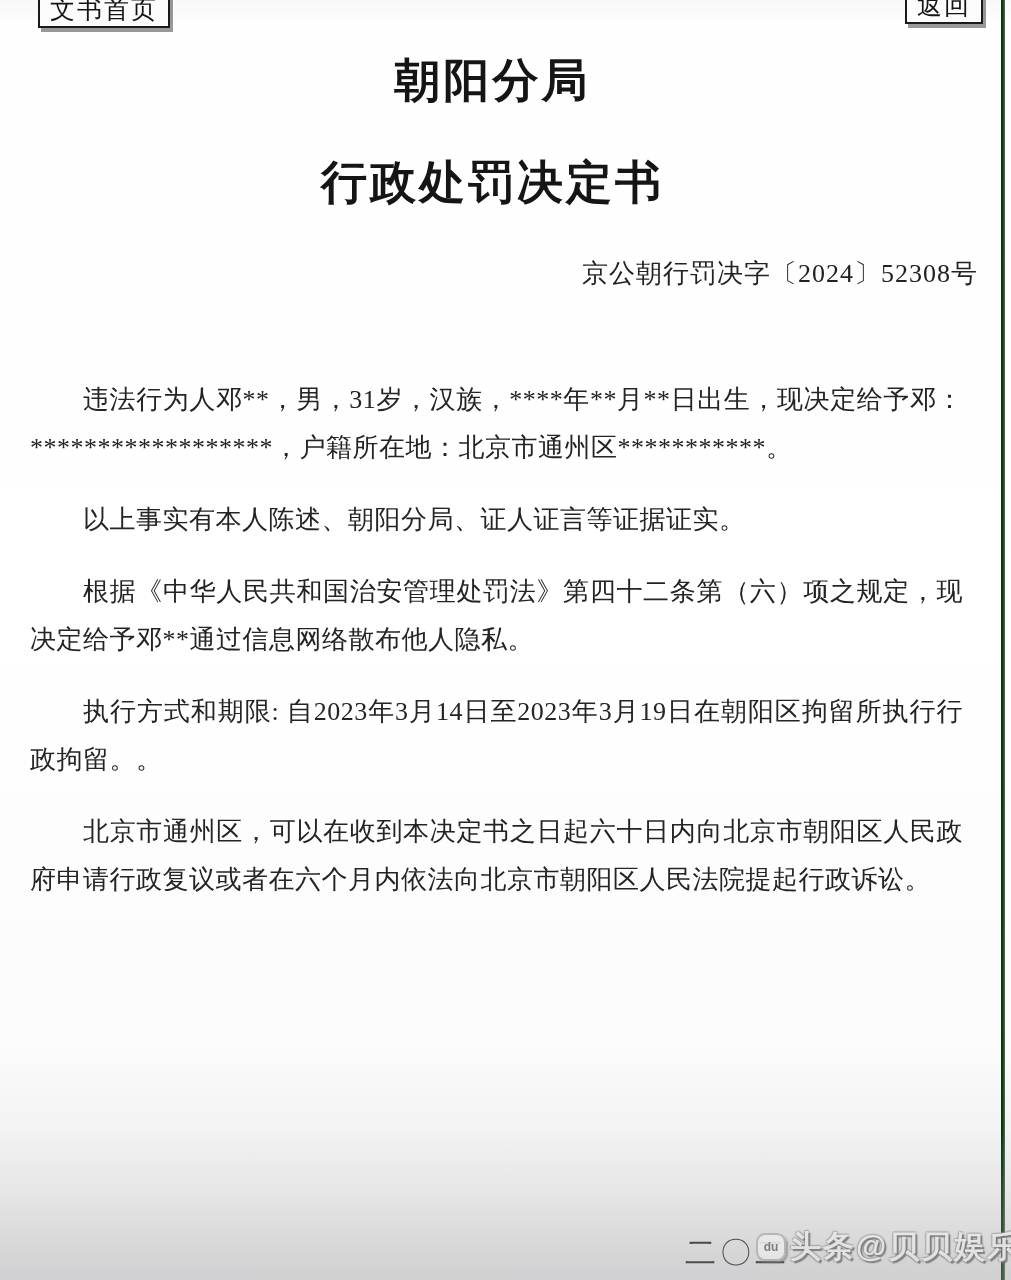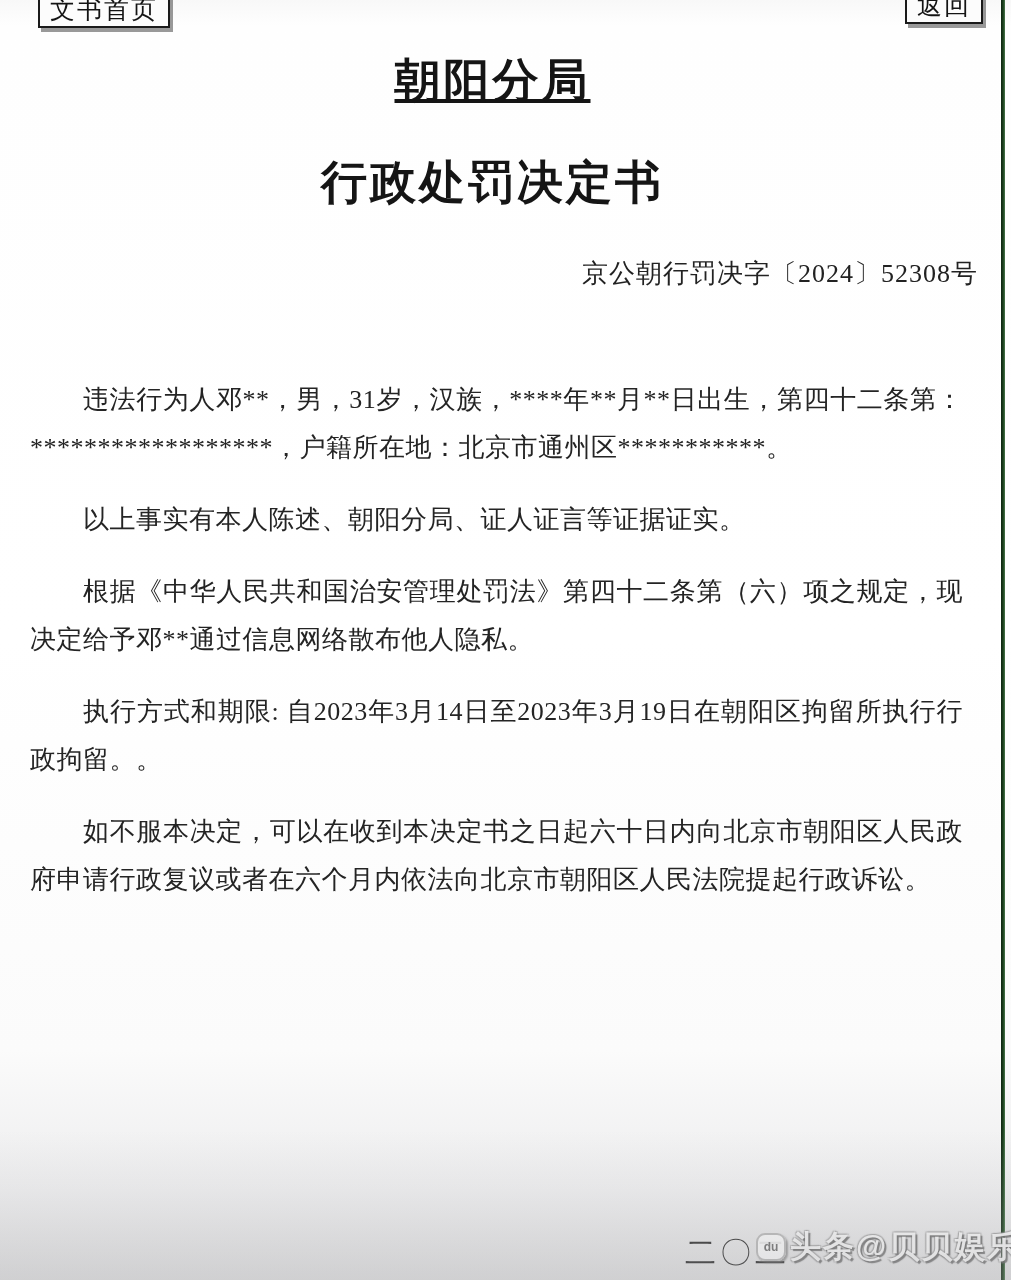--- a/index.html
+++ b/index.html
@@ -40,21 +40,21 @@
   .title{
     position:absolute;
     left:0;width:985px;
     margin:0;
     text-align:center;
     font-size:46px;
     font-weight:700;
     letter-spacing:3px;
     color:#151515;
   }
-  .title-1{top:50px;text-decoration:underline;}
+  .title-1{top:50px;}
   .title-2{top:152px;}
 
   .docnum{
     position:absolute;
     top:256px;right:33px;
     font-size:26px;
     letter-spacing:1px;
     color:#222;
   }
 
@@ -136,25 +136,25 @@
 
   <div class="green-line"></div>
 
   <h1 class="title title-1">朝阳分局</h1>
 
   <h1 class="title title-2">行政处罚决定书</h1>
 
   <div class="docnum">京公朝行罚决字〔2024〕52308号</div>
 
   <div class="doc-body">
-    <p>违法行为人邓**，男，31岁，汉族，****年**月**日出生，第四十二条第：******************，户籍所在地：北京市通州区***********。</p>
+    <p>违法行为人邓**，男，31岁，汉族，****年**月**日出生，现决定给予邓：******************，户籍所在地：北京市通州区***********。</p>
     <p>以上事实有本人陈述、朝阳分局、证人证言等证据证实。</p>
     <p>根据《中华人民共和国治安管理处罚法》第四十二条第（六）项之规定，现决定给予邓**通过信息网络散布他人隐私。</p>
     <p>执行方式和期限: 自2023年3月14日至2023年3月19日在朝阳区拘留所执行行政拘留。。</p>
-    <p>如不服本决定，可以在收到本决定书之日起六十日内向北京市朝阳区人民政府申请行政复议或者在六个月内依法向北京市朝阳区人民法院提起行政诉讼。</p>
+    <p>北京市通州区，可以在收到本决定书之日起六十日内向北京市朝阳区人民政府申请行政复议或者在六个月内依法向北京市朝阳区人民法院提起行政诉讼。</p>
   </div>
 
   <div class="bottomline">
     <span class="doc-date">二〇二</span>
     <div class="watermark">
       <span class="wm-icon">du</span>
       <span class="wm-text">头条@贝贝娱乐号</span>
     </div>
   </div>
 

